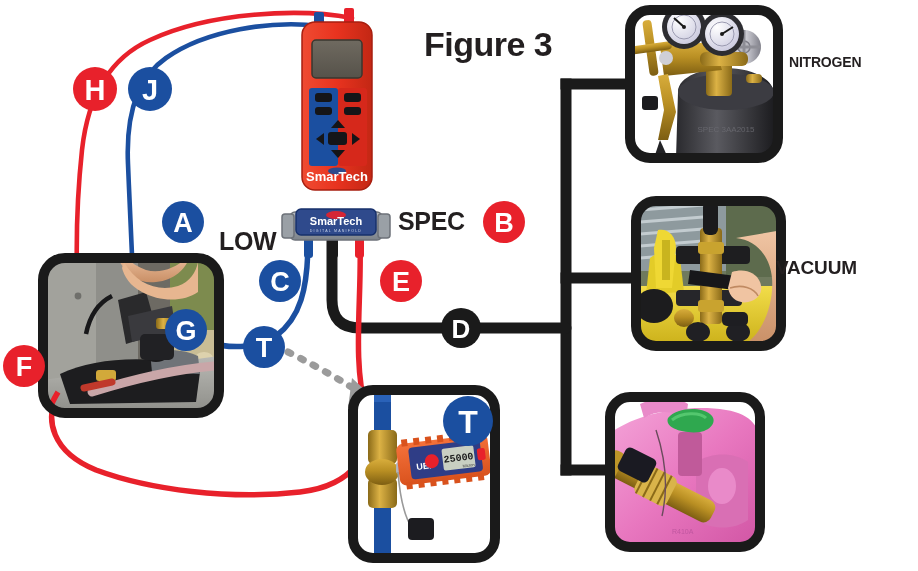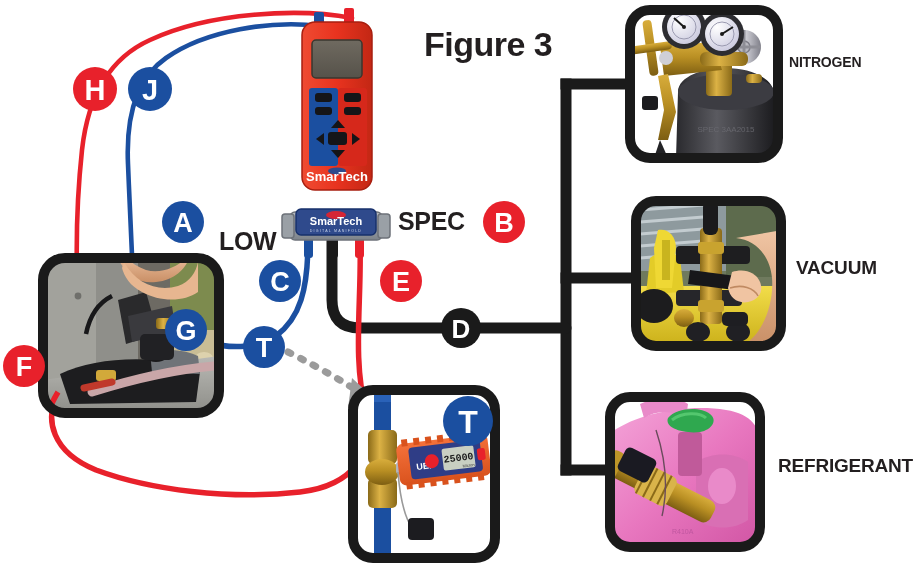--- a/index.html
+++ b/index.html
@@ -14,21 +14,21 @@
   .lbl{
     position:absolute;
     font-family:"Liberation Sans", sans-serif;
     font-weight:bold;color:#231f20;
     white-space:nowrap;line-height:1;
   }
   #fig-title{left:424px;top:27px;font-size:34px;letter-spacing:-0.5px;}
   #txt-low{left:219px;top:209px;font-size:25px;letter-spacing:-0.3px;margin-top:20px;}
   #txt-high{left:398px;top:209px;font-size:25px;letter-spacing:-0.3px;}
   #txt-nitrogen{left:789px;top:55px;font-size:14px;letter-spacing:-0.2px;}
-  #txt-vacuum{left:796px;top:258px;font-size:19px;letter-spacing:-0.2px;text-align:center;}
+  #txt-vacuum{left:776px;top:258px;font-size:19px;letter-spacing:-0.2px;text-align:center;}
   #txt-refrigerant{left:778px;top:456px;font-size:19px;letter-spacing:-0.2px;}
 
   .badge-letter{
     font-family:"Liberation Sans", sans-serif;
     font-weight:bold;fill:#ffffff;
     text-anchor:middle;dominant-baseline:central;
   }
   .badge-letter.onblack{fill:#ffffff;}
 </style>
 </head>
@@ -466,15 +466,14 @@
     </g>
   </svg>
 
   <div class="lbl" id="fig-title">Figure 3</div>
 
   <div class="lbl" id="txt-low">LOW</div>
   <div class="lbl" id="txt-high">SPEC</div>
 
   <div class="lbl" id="txt-nitrogen">NITROGEN</div>
   <div class="lbl" id="txt-vacuum">VACUUM</div>
-  <div class="lbl" id="txt-refrigerant">REFRIGERANT</div>
 
 </div>
 
 </body></html>

